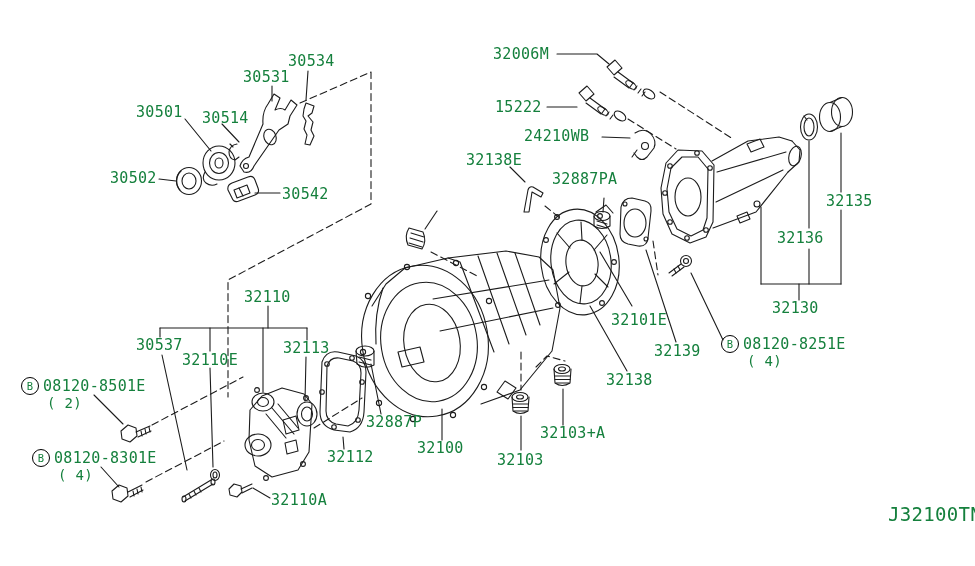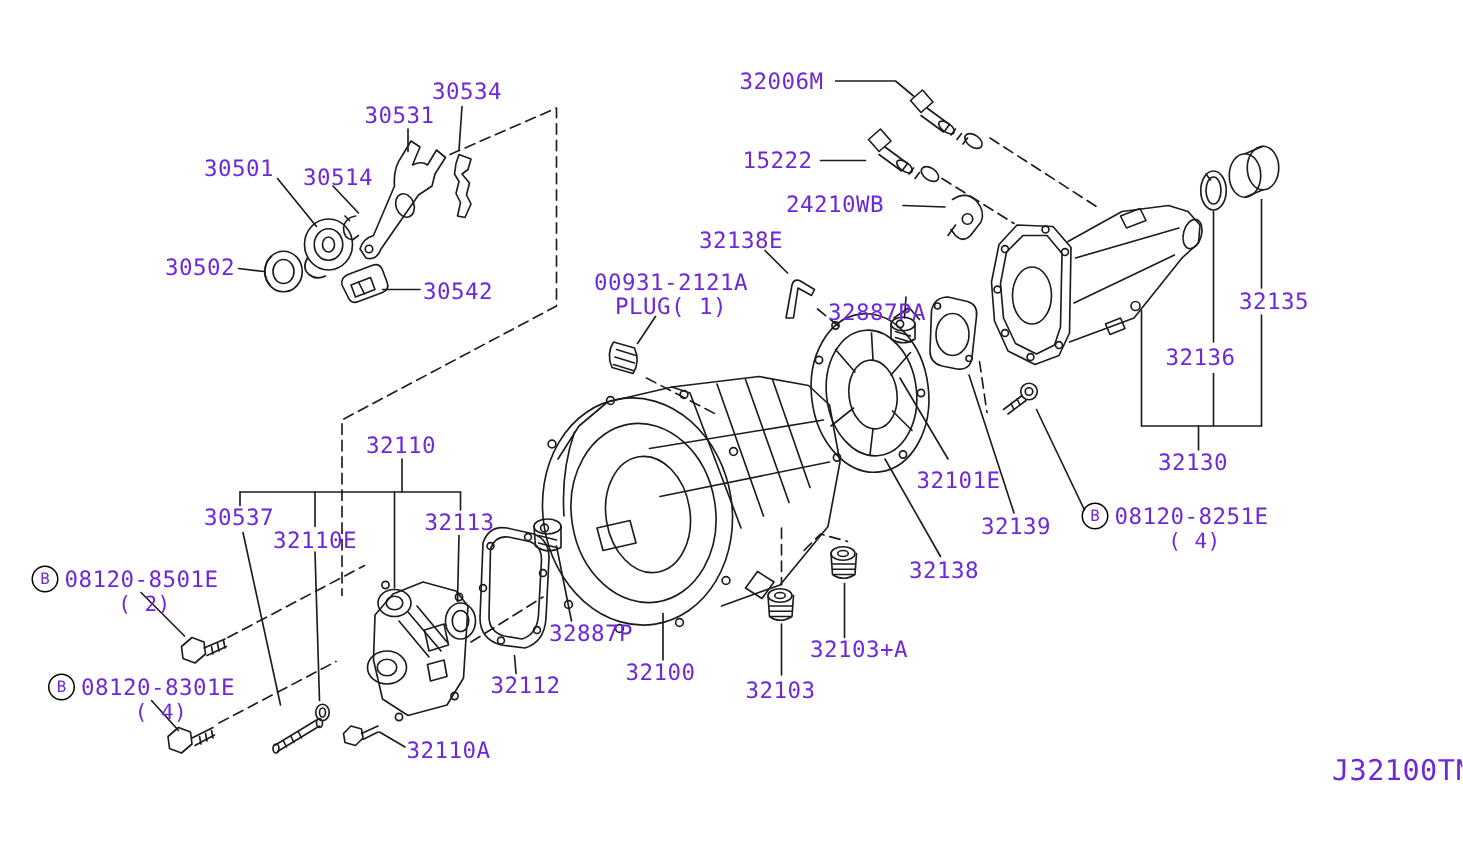--- a/index.html
+++ b/index.html
@@ -1,18 +1,18 @@
 <!DOCTYPE html>
 <html><head>
 <meta charset="utf-8">
 <style>
   html,body{margin:0;padding:0;background:#ffffff;}
   .stage{
     position:relative;width:975px;height:566px;background:#ffffff;overflow:hidden;
-    font-family:"DejaVu Sans Mono","Liberation Mono",monospace;color:#6d28d9;text-align:center;
+    font-family:"DejaVu Sans Mono","Liberation Mono",monospace;color:#15803d;
   }
   svg.art{position:absolute;left:0;top:0;width:975px;height:566px;}
   .art *{stroke:#1c1c1c;fill:none;stroke-width:1.1;stroke-linecap:round;stroke-linejoin:round;}
   .art g.dash *{stroke-dasharray:7 4;}
   .lbl{position:absolute;font-size:15px;line-height:15px;white-space:nowrap;letter-spacing:.3px;}
   .sub{display:block;margin-top:1px;}
   .brow{display:flex;align-items:center;gap:4px;}
   .bcirc{width:16px;height:16px;border:1.5px solid #000;border-radius:50%;display:inline-flex;
          align-items:center;justify-content:center;font-size:10.5px;letter-spacing:0;flex:none;}
   .qty{display:block;margin-left:26px;margin-top:1px;font-size:14px;}
@@ -311,26 +311,22 @@
   <div class="lbl" style="left:136px;top:105px">30501</div>
   <div class="lbl" style="left:202px;top:111px">30514</div>
   <div class="lbl" style="left:110px;top:171px">30502</div>
   <div class="lbl" style="left:282px;top:187px">30542</div>
 
   <div class="lbl" style="left:493px;top:47px">32006M</div>
   <div class="lbl" style="left:495px;top:100px">15222</div>
   <div class="lbl" style="left:524px;top:129px">24210WB</div>
   <div class="lbl" style="left:466px;top:153px">32138E</div>
 
-  <div class="lbl" style="left:396px;top:181px">
-    <span>00931-2121A</span>
-    <span class="sub">PLUG( 1)</span>
-  </div>
-
-  <div class="lbl" style="left:552px;top:201px">32887PA</div>
+
+  <div class="lbl" style="left:552px;top:172px">32887PA</div>
   <div class="lbl" style="left:826px;top:194px">32135</div>
   <div class="lbl" style="left:777px;top:231px">32136</div>
   <div class="lbl" style="left:772px;top:301px">32130</div>
 
   <div class="lbl" style="left:721px;top:335px">
     <span class="brow">
       <span class="bcirc">B</span>
       <span>08120-8251E</span>
     </span>
     <span class="qty">( 4)</span>

